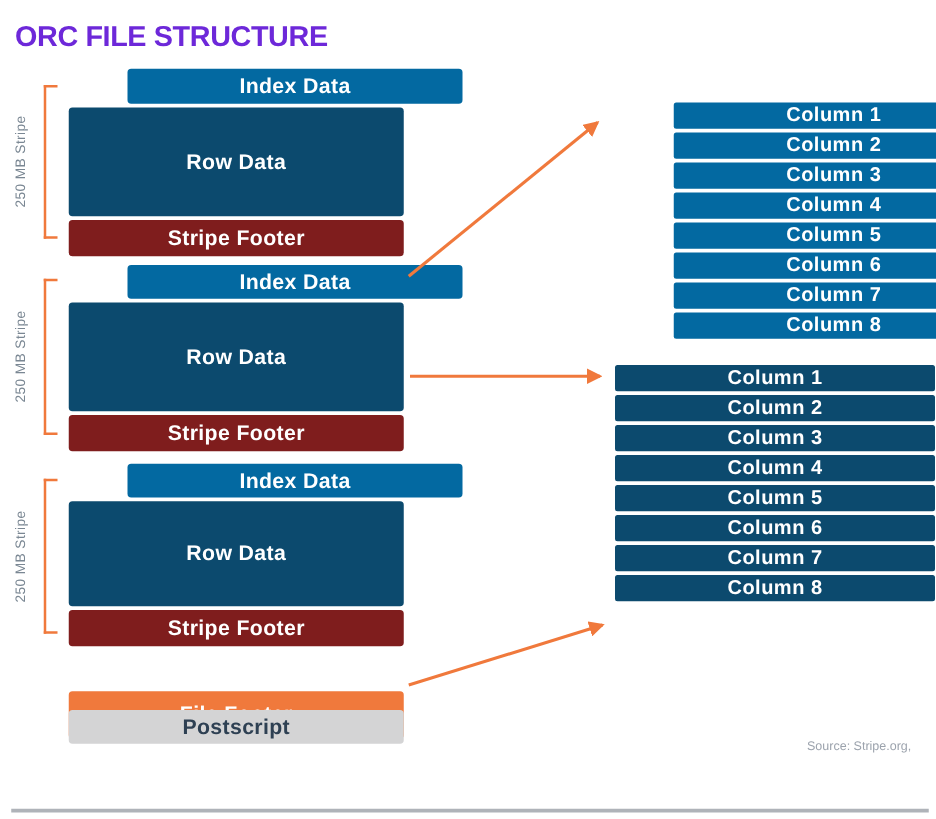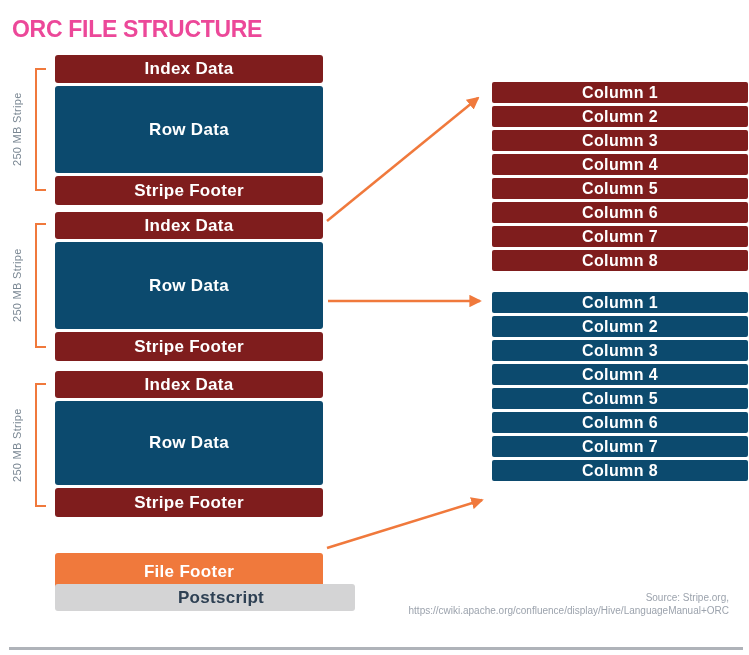--- a/index.html
+++ b/index.html
@@ -2,29 +2,29 @@
 <html><head>
 <meta charset="utf-8">
 <style>
   html,body{margin:0;padding:0;background:#ffffff;}
   #canvas{
     position:relative;width:749px;height:655px;background:#ffffff;overflow:hidden;
     font-family:"Liberation Sans",sans-serif;
   }
   .title{
     position:absolute;left:12px;top:16px;margin:0;
-    font-size:23px;font-weight:bold;letter-spacing:-0.3px;color:#ec4899;
+    font-size:23px;font-weight:bold;letter-spacing:-0.3px;color:#6d28d9;
   }
   
   .block{
     position:absolute;left:55px;width:268px;border-radius:3px;
     display:flex;align-items:center;justify-content:center;
     color:#ffffff;font-weight:bold;font-size:17px;letter-spacing:0.3px;
   }
-  .bg-green{background:#7f1d1d;}
+  .bg-green{background:#0369a1;margin-left:47px;}
   .bg-blue{background:#0c4a6e;}
   .bg-navy{background:#7f1d1d;}
   .bg-orange{background:#F0793C;}
   .bg-gray{background:#D4D4D5;color:#2E4053;}
   
   .bracket{
     position:absolute;left:35px;width:11px;
     border-left:2px solid #F0793C;border-top:2px solid #F0793C;border-bottom:2px solid #F0793C;
     box-sizing:border-box;
   }
@@ -69,21 +69,21 @@
   <div class="block bg-blue" style="top:242px;height:87px;">Row Data</div>
   <div class="block bg-navy" style="top:332px;height:29px;">Stripe Footer</div>
 
   <div class="bracket" style="top:383px;height:124px;"></div>
   <div class="size-label" style="top:383px;height:124px;">250 MB Stripe</div>
   <div class="block bg-green" style="top:371px;height:27px;">Index Data</div>
   <div class="block bg-blue" style="top:401px;height:84px;">Row Data</div>
   <div class="block bg-navy" style="top:488px;height:29px;">Stripe Footer</div>
 
   <div class="block bg-orange" style="top:527px;height:38px;margin-top:26px;">File Footer</div>
-  <div class="block bg-gray" style="top:584px;height:27px;padding-left:32px;">Postscript</div>
+  <div class="block bg-gray" style="top:568px;height:27px;">Postscript</div>
 
   <div class="colrow bg-green" style="top:82px;">Column 1</div>
   <div class="colrow bg-green" style="top:106px;">Column 2</div>
   <div class="colrow bg-green" style="top:130px;">Column 3</div>
   <div class="colrow bg-green" style="top:154px;">Column 4</div>
   <div class="colrow bg-green" style="top:178px;">Column 5</div>
   <div class="colrow bg-green" style="top:202px;">Column 6</div>
   <div class="colrow bg-green" style="top:226px;">Column 7</div>
   <div class="colrow bg-green" style="top:250px;">Column 8</div>
 
@@ -102,18 +102,17 @@
         <path d="M0 0 L10 5 L0 10 z" fill="#F0793C"></path>
       </marker>
     </defs>
     <line x1="327" y1="221" x2="478" y2="98" marker-end="url(#ah)"></line>
     <line x1="328" y1="301" x2="480" y2="301" marker-end="url(#ah)"></line>
     <line x1="327" y1="548" x2="482" y2="500" marker-end="url(#ah)"></line>
   </svg>
 
   <div class="source">
     <div>Source: Stripe.org,</div>
-    <div>https://cwiki.apache.org/confluence/display/Hive/LanguageManual+ORC</div>
   </div>
 
   <div class="divider"></div>
 
 </div>
 
 </body></html>

